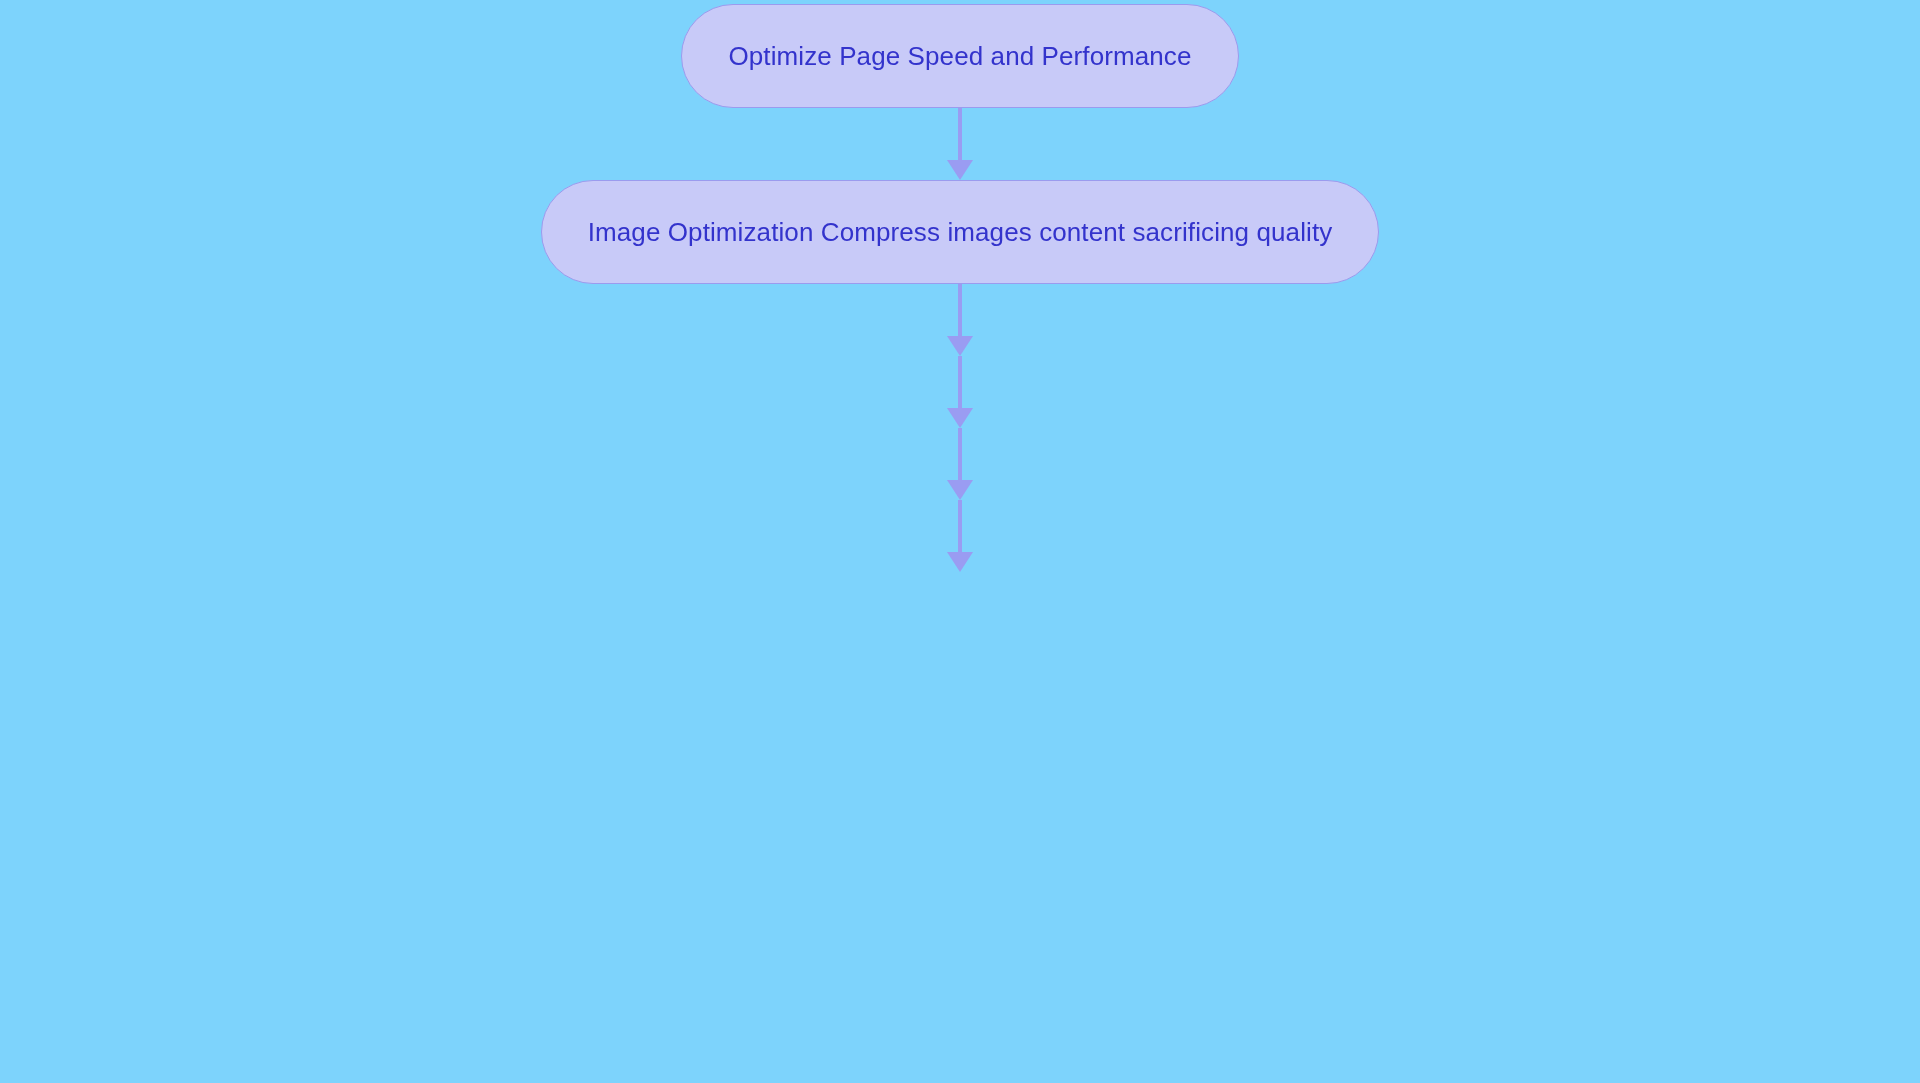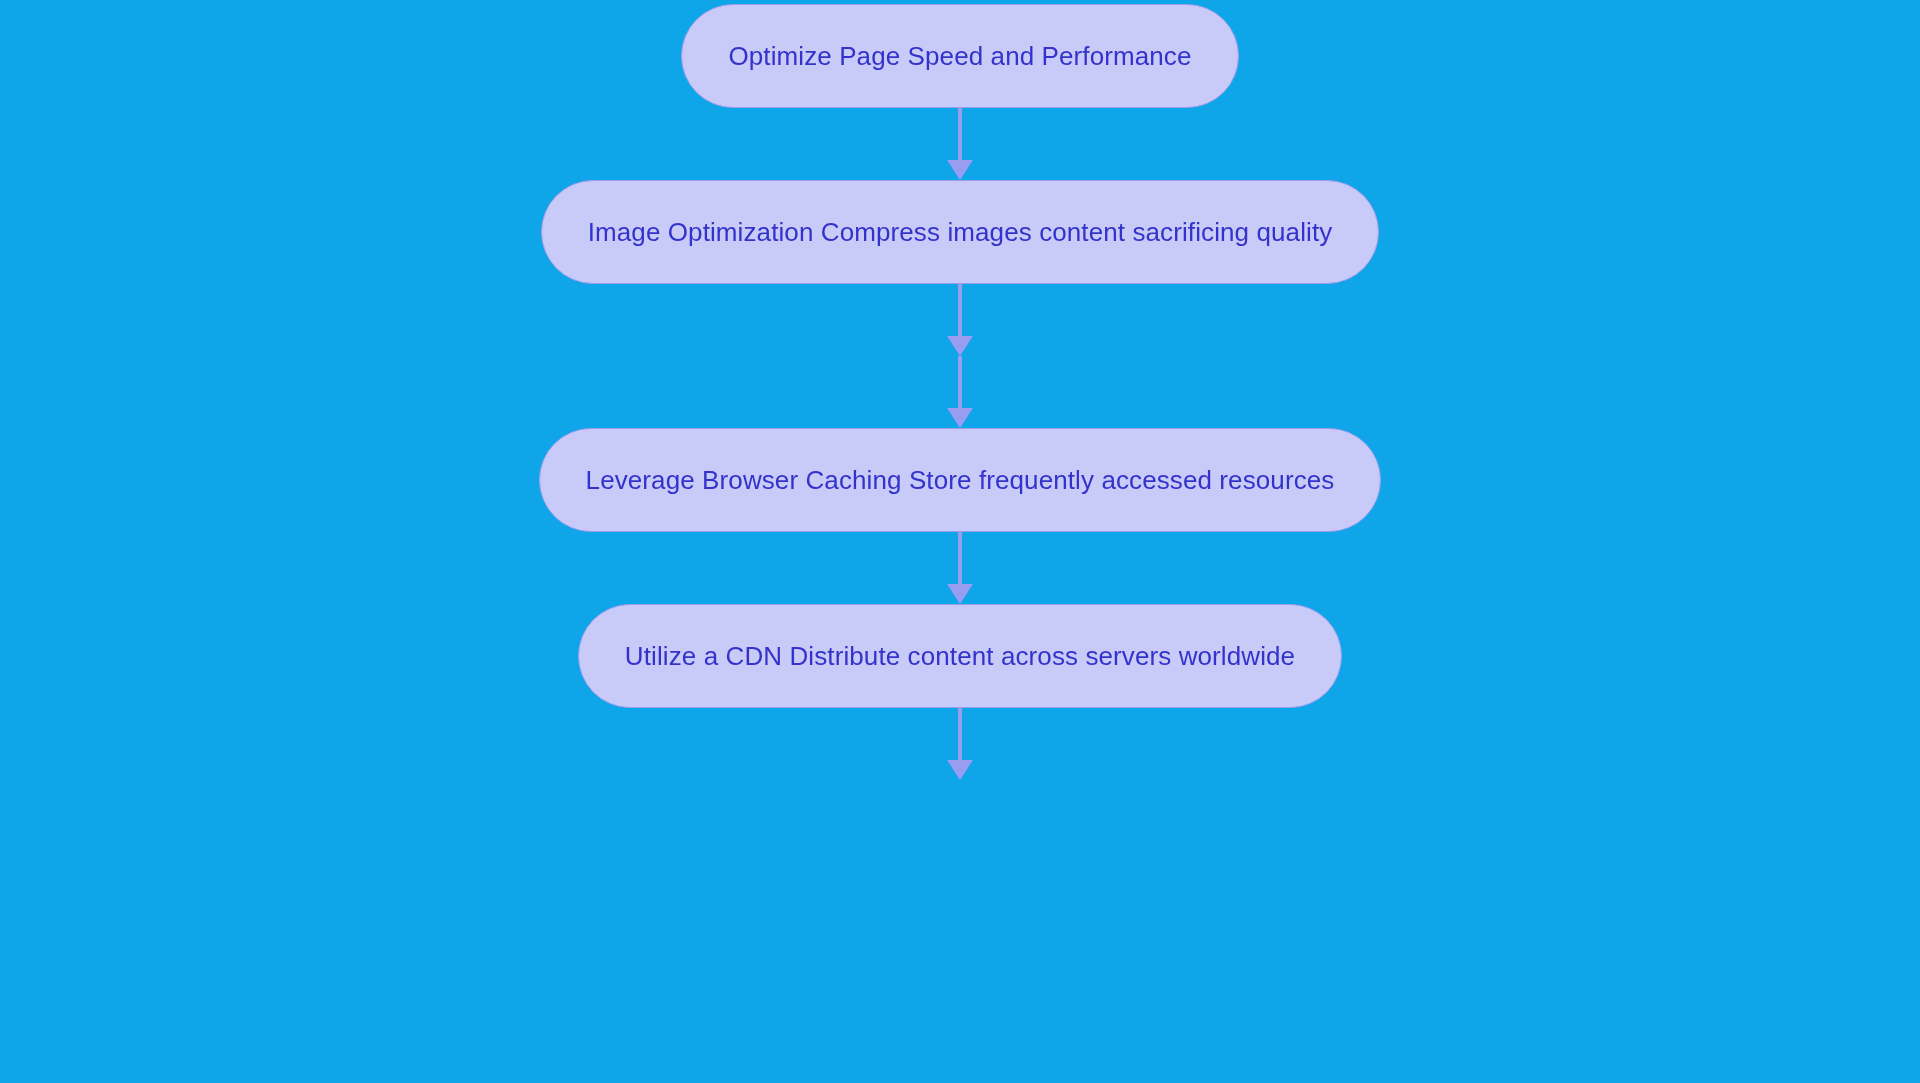--- a/index.html
+++ b/index.html
@@ -12,21 +12,21 @@
     width: 1920px;
     height: 1083px;
     font-family: "Liberation Sans", sans-serif;
     overflow: hidden;
   }
 
   #flowchart {
     position: relative;
     width: 1920px;
     height: 1083px;
-    background: #0ea5e9;
+    background: #7dd3fc;
   }
 
   .flow-column {
     position: absolute;
     left: 0;
     top: 0;
     width: 1920px;
     height: 1083px;
     display: flex;
     flex-direction: column;
@@ -103,32 +103,26 @@
       <div class="shaft"></div>
       <div class="head"></div>
     </div>
 
 
     <div class="connector" style="height:72px;">
       <div class="shaft"></div>
       <div class="head"></div>
     </div>
 
-    <div class="node">
-      <span class="node-label">Leverage Browser Caching Store frequently accessed resources</span>
-    </div>
 
     <div class="connector" style="height:72px;">
       <div class="shaft"></div>
       <div class="head"></div>
     </div>
 
-    <div class="node">
-      <span class="node-label">Utilize a CDN Distribute content across servers worldwide</span>
-    </div>
 
     <div class="connector" style="height:72px;">
       <div class="shaft"></div>
       <div class="head"></div>
     </div>
 
 
   </div>
 </div>
 

